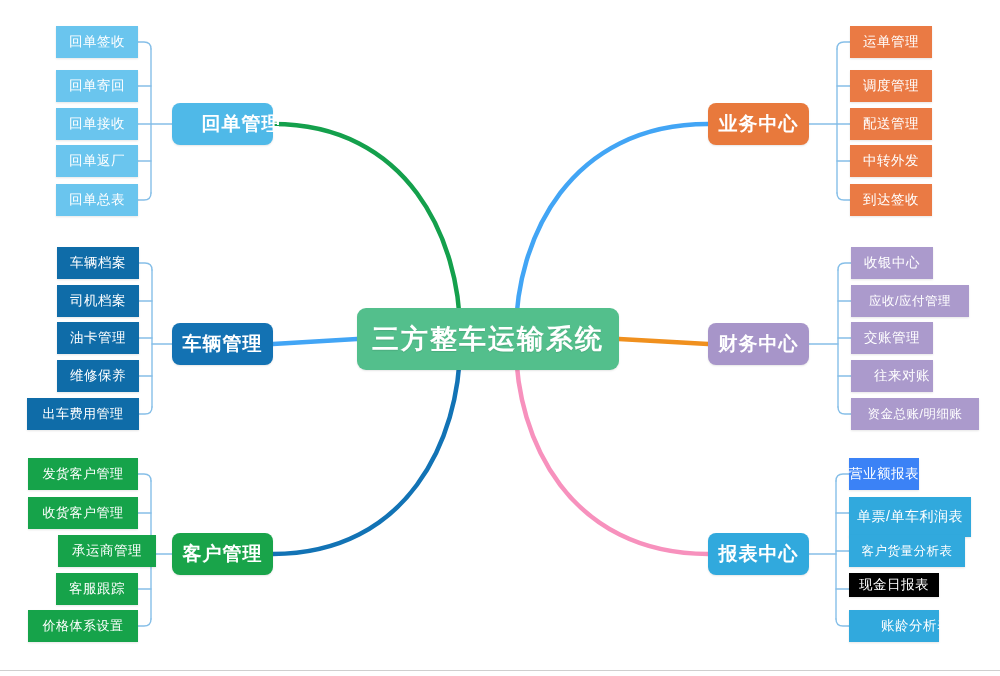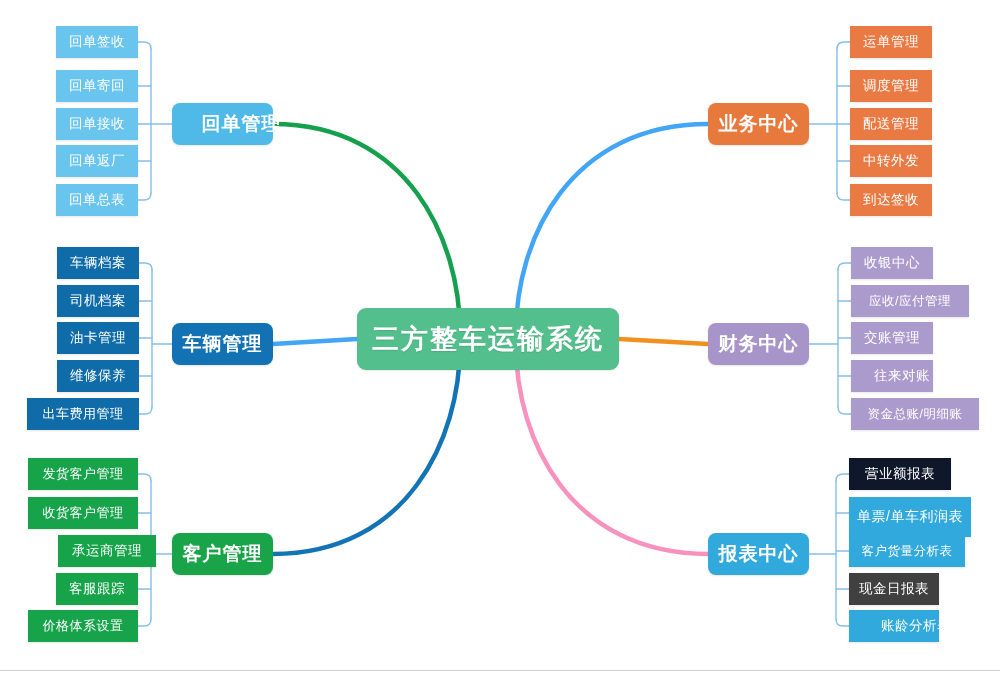--- a/index.html
+++ b/index.html
@@ -198,30 +198,30 @@
       </div>
       <div class="node leaf-node" style="left: 851px; top: 360px; width: 82px; height: 32px; background: rgb(171, 154, 204); font-size: 13.5px; padding-left: 20px;">
         <span>往来对账</span>
       </div>
       <div class="node leaf-node" style="left: 851px; top: 398px; width: 128px; height: 32px; background: rgb(171, 154, 204); font-size: 12.5px;">
         <span>资金总账/明细账</span>
       </div>
       <div class="node branch-node" style="left: 708px; top: 323px; width: 101px; height: 42px; background: rgb(167, 149, 201);">
         <span>财务中心</span>
       </div>
-      <div class="node leaf-node" style="left: 849px; top: 458px; width: 102px; height: 32px; background: #0f172a; font-size: 13.5px; text-align: right;">
+      <div class="node leaf-node" style="left: 849px; top: 458px; width: 70px; height: 32px; background: #3b82f6; font-size: 13.5px; text-align: right;">
         <span>营业额报表</span>
       </div>
       <div class="node leaf-node" style="left: 849px; top: 497px; width: 122px; height: 40px; background: rgb(49, 169, 221); font-size: 14px;">
         <span>单票/单车利润表</span>
       </div>
       <div class="node leaf-node" style="left: 849px; top: 535px; width: 116px; height: 32px; background: rgb(49, 169, 221); font-size: 12.5px;">
         <span>客户货量分析表</span>
       </div>
-      <div class="node leaf-node" style="left: 849px; top: 573px; width: 90px; height: 32px; background: #404040; font-size: 13.5px;">
+      <div class="node leaf-node" style="left: 849px; top: 573px; width: 90px; height: 24px; background: #000000; font-size: 13.5px;">
         <span>现金日报表</span>
       </div>
       <div class="node leaf-node" style="left: 849px; top: 610px; width: 90px; height: 32px; background: rgb(49, 169, 221); font-size: 13.5px; padding-left: 44px;">
         <span>账龄分析表</span>
       </div>
       <div class="node branch-node" style="left: 708px; top: 533px; width: 101px; height: 42px; background: rgb(49, 169, 221);">
         <span>报表中心</span>
       </div>
       <div class="node center-node" style="left: 357px; top: 308px; width: 262px; height: 62px; background: rgb(83, 191, 140);">
         <span>三方整车运输系统</span>

